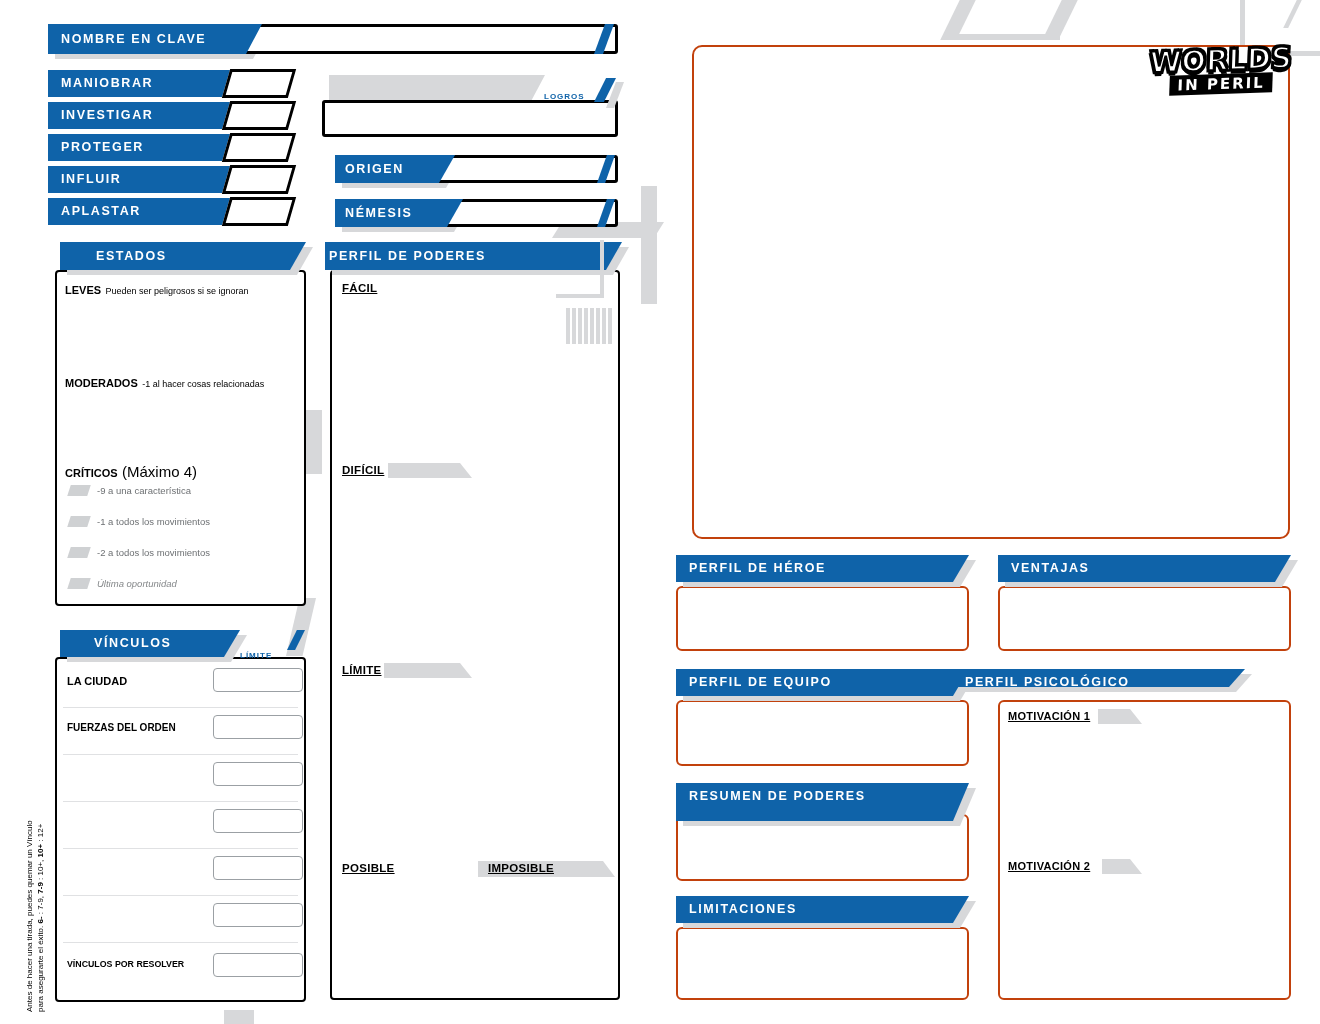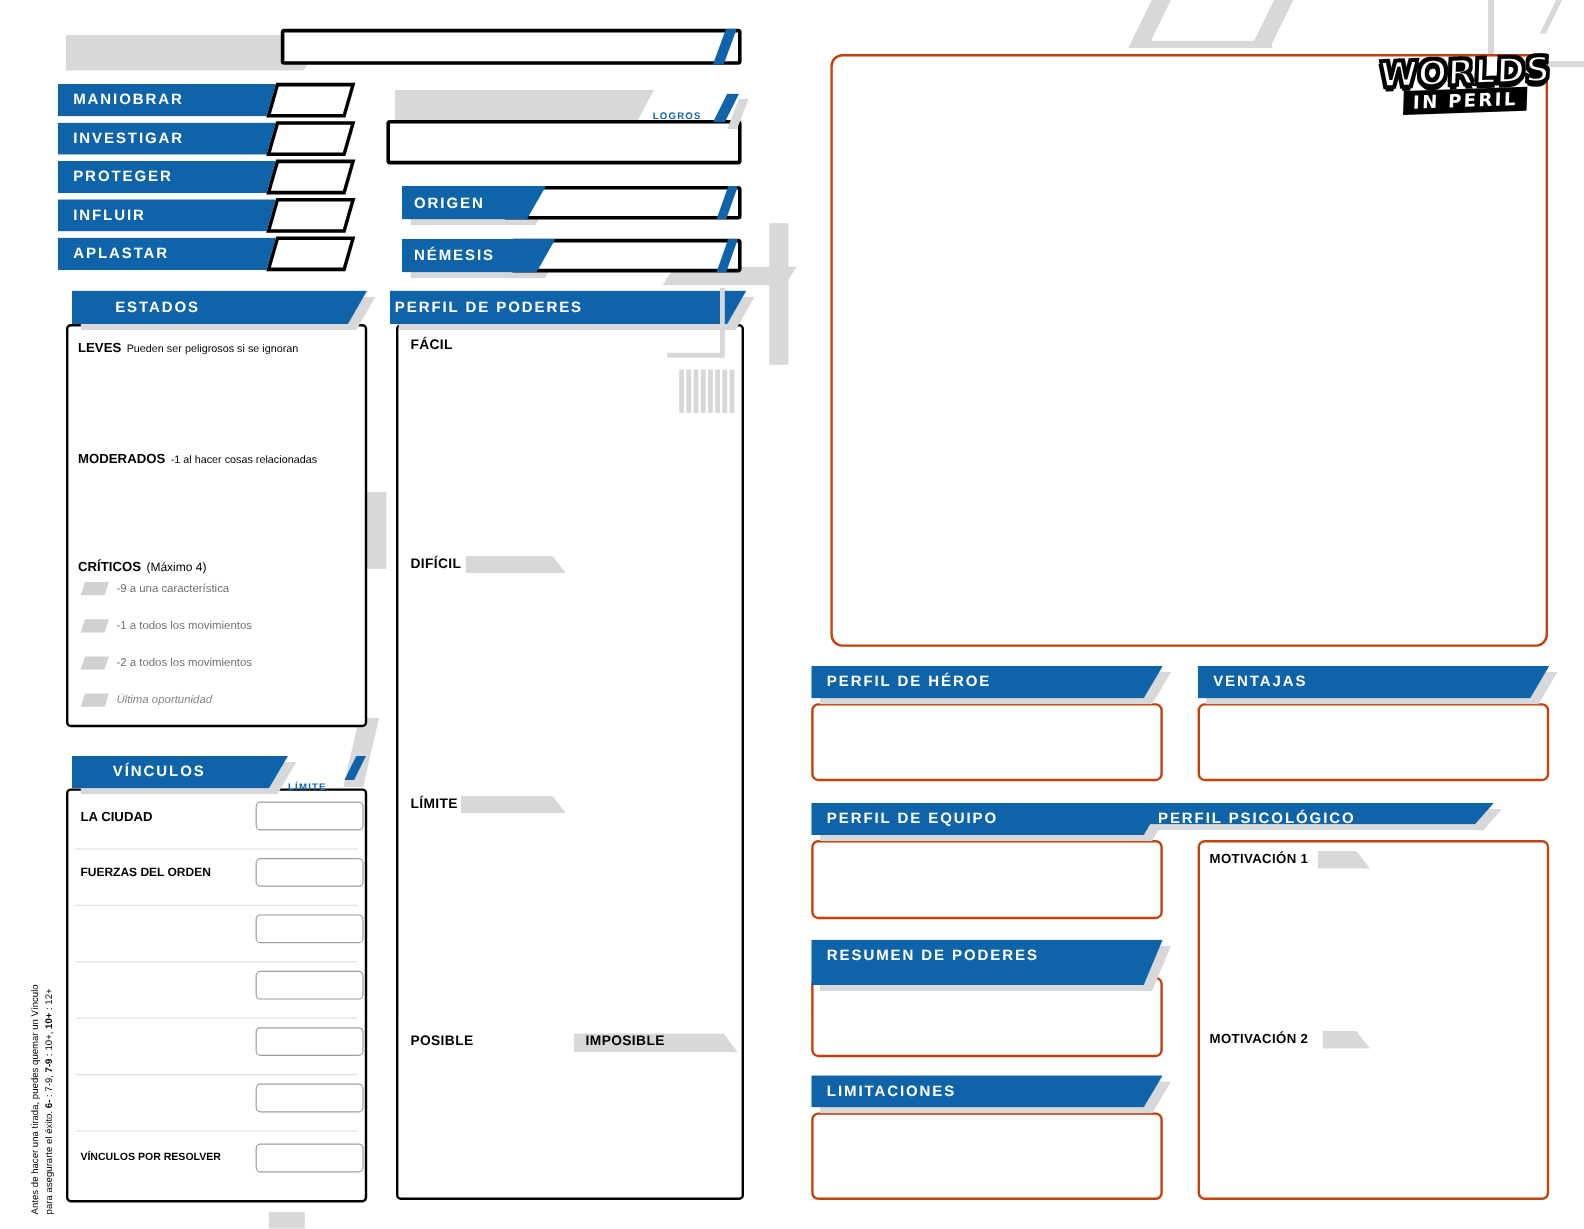--- a/index.html
+++ b/index.html
@@ -12,21 +12,21 @@
            clip-path:polygon(0 0,100% 0,calc(100% - 16px) 100%,0 100%);}
   .bface{position:absolute;left:0;top:0;width:100%;height:100%;background:#0f63a9;
          clip-path:polygon(0 0,100% 0,calc(100% - 16px) 100%,0 100%);color:#fff;font-weight:bold;z-index:2;}
   .blabel{display:block;font-size:12.5px;letter-spacing:1.6px;padding-left:13px;white-space:nowrap;}
   .panelbox{position:absolute;background:#fff;z-index:2;}
   .inkbox{border:3px solid #000;border-radius:3px;}
   .thinbox{border:2.5px solid #000;border-radius:4px;}
   .softbox{border:2px solid #c2410c;border-radius:6px;text-align:right;}
   .slantstrip{position:absolute;background:#0f63a9;clip-path:polygon(55% 0,100% 0,45% 100%,0 100%);z-index:4;}
   .graystrip{position:absolute;background:#d7d8da;clip-path:polygon(0 0,calc(100% - 12px) 0,100% 100%,0 100%);z-index:1;}
-  .levellabel{position:absolute;font-weight:bold;font-size:11.5px;letter-spacing:.3px;white-space:nowrap;z-index:2;}
+  .levellabel{position:absolute;font-weight:bold;font-size:11.5px;letter-spacing:.3px;white-space:nowrap;z-index:2;text-decoration:underline;}
   .chk{position:absolute;width:20px;height:11px;background:#cfd1d3;transform:skewX(-18deg);}
   .chktext{position:absolute;font-size:9.5px;color:#6d7073;white-space:nowrap;}
   .mini-blue{position:absolute;color:#0f63a9;font-weight:bold;font-size:8px;letter-spacing:1px;white-space:nowrap;z-index:5;}
   .vlabel{position:absolute;font-weight:bold;white-space:nowrap;}
   .vbox{position:absolute;left:156px;width:90px;height:24px;background:#fff;border:1.5px solid #9ba0a4;border-radius:4px;}
   .vsep{position:absolute;left:6px;right:6px;height:1px;background:#e0e1e3;}
   .statval{position:absolute;left:178px;top:-1px;width:66px;height:29px;background:#fff;border:3px solid #000;transform:skewX(-16deg);z-index:4;}
   .logo1{font-weight:900;font-size:29px;line-height:28px;color:#fff;letter-spacing:0;
          -webkit-text-stroke:2.5px #000;
          text-shadow:-2px -2px 0 #000,2px -2px 0 #000,-2px 2px 0 #000,2px 2px 0 #000,0 4px 0 #000;
@@ -60,20 +60,23 @@
 <div class="decor" style="left:602px;top:308px;width:4px;height:36px;z-index:6"></div>
 <div class="decor" style="left:608px;top:308px;width:4px;height:36px;z-index:6"></div>
 
 <div class="decor" style="left:300px;top:410px;width:22px;height:64px"></div>
 <div class="decor" style="left:286px;top:598px;width:30px;height:58px;clip-path:polygon(45% 0,100% 0,55% 100%,0 100%)"></div>
 <div class="decor" style="left:224px;top:1010px;width:30px;height:14px"></div>
 
 <div class="abs" style="left:48px;top:24px;width:570px;height:30px;z-index:3">
   <div class="bshadow" style="width:214px;height:30px"></div>
   <div class="abs inkbox" style="left:186px;top:0;width:384px;height:30px;background:#fff;z-index:2"></div>
+  <div class="bface" style="width:214px;height:30px;z-index:3">
+    <span class="blabel" style="line-height:30px">NOMBRE EN CLAVE</span>
+  </div>
   <div class="slantstrip" style="left:546px;top:0;width:20px;height:30px"></div>
 </div>
 
 <div class="banner" style="left:48px;top:70px;width:190px;height:27px">
   <div class="bface">
       <span class="blabel" style="line-height:27px">MANIOBRAR</span>
     </div>
   <div class="statval"></div>
 </div>
 <div class="banner" style="left:48px;top:102px;width:190px;height:27px">
@@ -137,21 +140,21 @@
   <div class="abs" style="left:8px;top:8px;white-space:nowrap">
     <span style="font-weight:bold;font-size:11px">LEVES</span>
     <span style="font-size:9px">Pueden ser peligrosos si se ignoran</span>
   </div>
   <div class="abs" style="left:8px;top:101px;white-space:nowrap">
     <span style="font-weight:bold;font-size:11px">MODERADOS</span>
     <span style="font-size:9px">-1 al hacer cosas relacionadas</span>
   </div>
   <div class="abs" style="left:8px;top:191px;white-space:nowrap">
     <span style="font-weight:bold;font-size:11px">CRÍTICOS</span>
-    <span style="font-size:10px">(Máximo 4)</span>
+    <span style="font-size:15px">(Máximo 4)</span>
   </div>
   <div class="chk" style="left:12px;top:213px"></div>
   <span class="chktext" style="left:40px;top:213px">-9 a una característica</span>
   <div class="chk" style="left:12px;top:244px"></div>
   <span class="chktext" style="left:40px;top:244px">-1 a todos los movimientos</span>
   <div class="chk" style="left:12px;top:275px"></div>
   <span class="chktext" style="left:40px;top:275px">-2 a todos los movimientos</span>
   <div class="chk" style="left:12px;top:306px"></div>
   <span class="chktext" style="left:40px;top:306px;font-style:italic;color:#85888a">Última oportunidad</span>
 </div>

